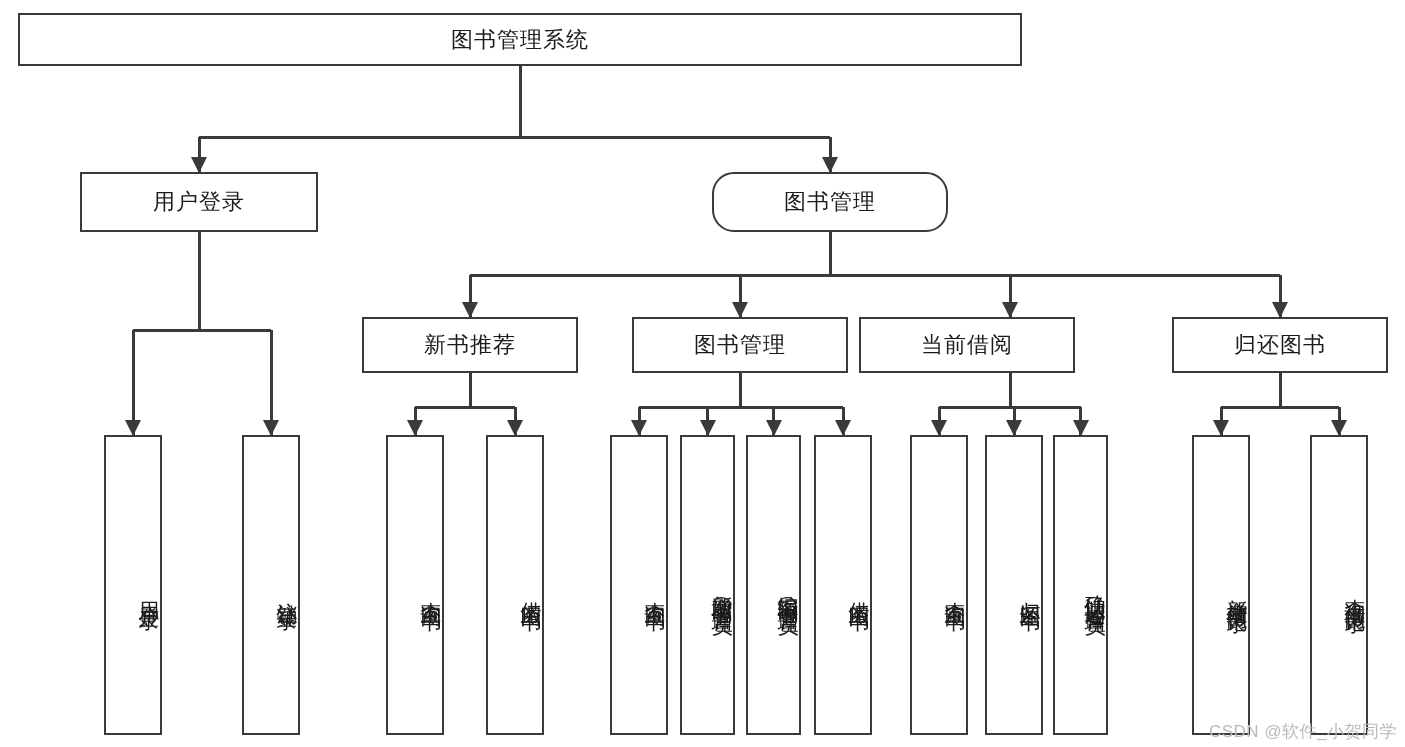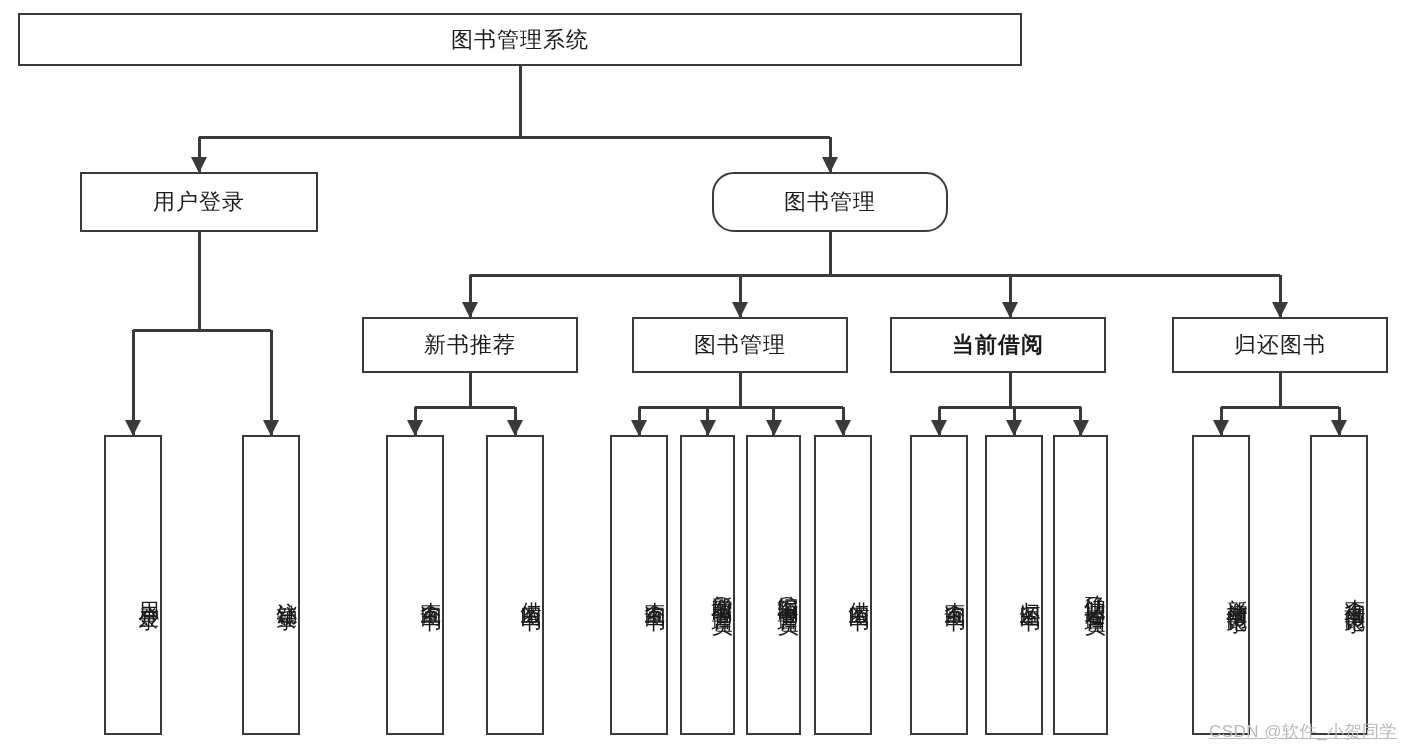--- a/index.html
+++ b/index.html
@@ -65,21 +65,20 @@
   
   #watermark {
     position: absolute;
     right: 8px;
     bottom: 4px;
     font-size: 17px;
     color: #b9b9b9;
     letter-spacing: 0.5px;
     white-space: nowrap;
     pointer-events: none;
-    text-decoration: underline;
   }
 </style>
 </head>
 <body>
 
 <div id="canvas">
 
   <div class="node horiz" id="root-node" style="left: 18px; top: 13px; width: 1004px; height: 53px;">图书管理系统</div>
 
   <div id="connector-layer">
@@ -138,21 +137,21 @@
     </div>
 
   <div id="level2-layer">
       <div class="node horiz" style="left: 80px; top: 172px; width: 238px; height: 60px;">用户登录</div>
       <div class="node horiz" style="left: 712px; top: 172px; width: 236px; height: 60px; border-radius: 22px;">图书管理</div>
     </div>
 
   <div id="level3-layer">
       <div class="node horiz" style="left: 362px; top: 317px; width: 216px; height: 56px;">新书推荐</div>
       <div class="node horiz" style="left: 632px; top: 317px; width: 216px; height: 56px;">图书管理</div>
-      <div class="node horiz" style="left: 890px; top: 317px; width: 216px; height: 56px; font-weight: bold;">当前借阅</div>
+      <div class="node horiz" style="left: 859px; top: 317px; width: 216px; height: 56px;">当前借阅</div>
       <div class="node horiz" style="left: 1172px; top: 317px; width: 216px; height: 56px;">归还图书</div>
     </div>
 
   <div id="leaf-layer">
       <div class="node vert" style="left: 104px; top: 435px; width: 58px; height: 300px;">
         <span class="vtext">用户登录</span>
       </div>
       <div class="node vert" style="left: 242px; top: 435px; width: 58px; height: 300px;">
         <span class="vtext">注销登录</span>
       </div>

